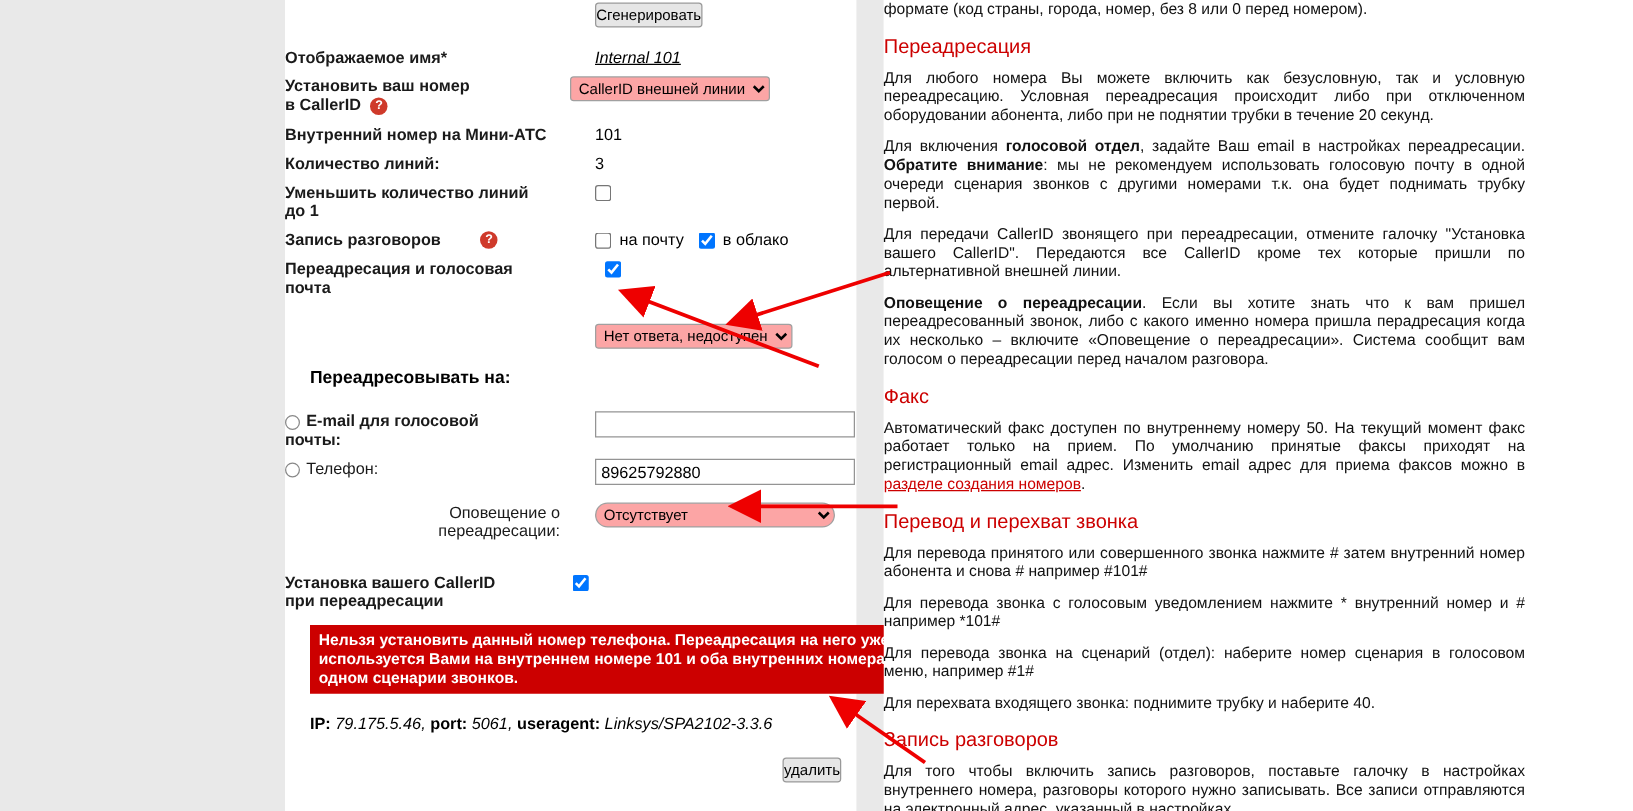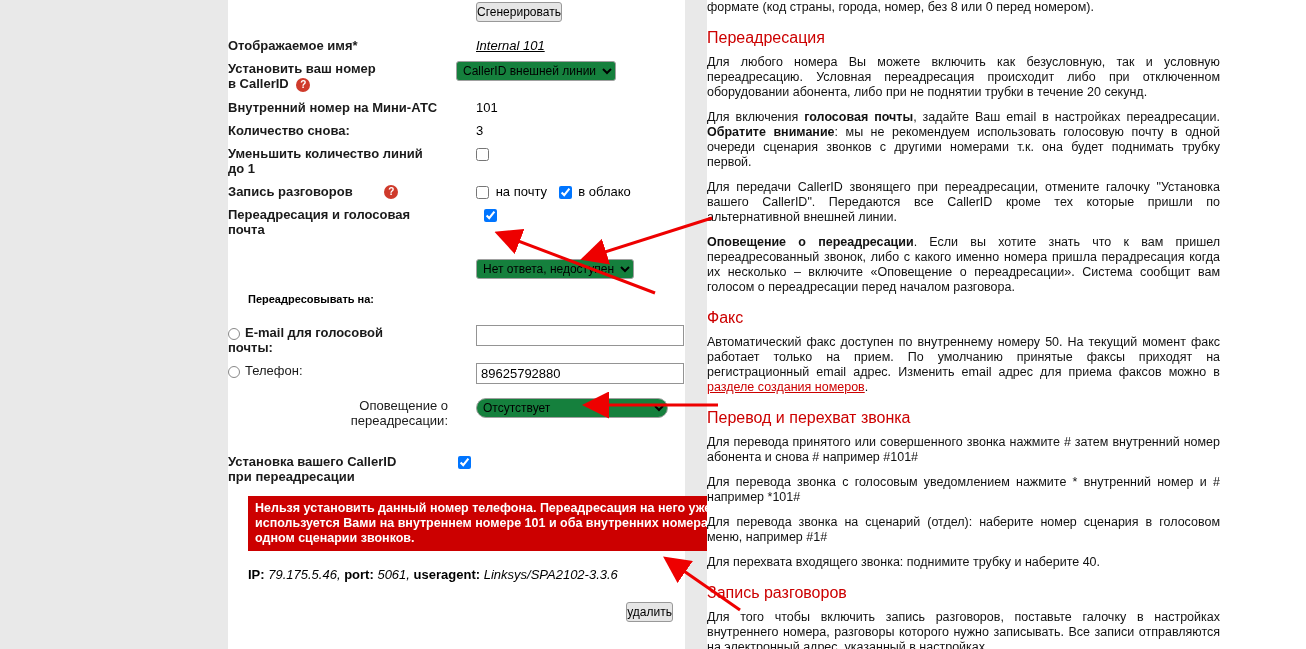--- a/index.html
+++ b/index.html
@@ -50,21 +50,21 @@
   td.val { padding-left:8px; }
   .req-star { font-weight:bold; }
   .italic-val { font-style:italic; text-decoration:underline; padding-left:20px; }
   .plain-val { padding-left:20px; }
 
   select.sel {
     font-family:"Liberation Sans", sans-serif;
     font-size:12px;
     border:1px solid #a0a0a0;
     border-radius:3px;
-    background:#15803d;
+    background:#fca5a5;
     padding:1px 2px;
     color:#000;
   }
   input[type=text] {
     font-family:"Liberation Sans", sans-serif;
     font-size:13px;
     border:1px solid #949494;
     padding:2px 4px;
     background:#fff;
   }
@@ -72,21 +72,21 @@
     width:13px; height:13px; margin:0; vertical-align:middle;
   }
   .help-icon {
     display:inline-block; width:14px; height:14px; border-radius:50%;
     background:#cf3a2b; color:#fff; font-size:10px; font-weight:bold;
     text-align:center; line-height:14px; vertical-align:middle;
     margin-left:4px;
   }
   .cb-label { font-size:13px; margin-left:3px; margin-right:8px; }
 
-  .fwd-head { font-weight:bold; padding-left:20px; padding-top:14px; font-size:11px; }
+  .fwd-head { font-weight:bold; padding-left:20px; padding-top:14px; font-size:14px; }
 
   .radio {
     display:inline-block; width:12px; height:12px; border:1px solid #888;
     border-radius:50%; background:#fff; vertical-align:middle; margin-right:5px;
   }
 
   .err-box {
     margin:8px 0 0 20px;
     width:491px;
     background:#cc0000;
@@ -162,21 +162,21 @@
         </select>
       </td>
     </tr>
 
     <tr>
       <td class="lbl">Внутренний номер на Мини-АТС</td>
       <td class="val"><span class="plain-val">101</span></td>
     </tr>
 
     <tr>
-      <td class="lbl">Количество снова:</td>
+      <td class="lbl">Количество линий:</td>
       <td class="val"><span class="plain-val">3</span></td>
     </tr>
 
     <tr>
       <td class="lbl">
         <span>Уменьшить количество линий</span><br>
         <span>до 1</span>
       </td>
       <td class="val">
         <span class="plain-val"><input type="checkbox" style=""></span>
@@ -274,21 +274,21 @@
   <div class="del-wrap">
     <button class="btn">удалить</button>
   </div>
 </div>
 
 <div class="help-col">
   <p class="first">формате (код страны, города, номер, без 8 или 0 перед номером).</p>
 
   <h3>Переадресация</h3>
   <p>Для любого номера Вы можете включить как безусловную, так и условную переадресацию. Условная переадресация происходит либо при отключенном оборудовании абонента, либо при не поднятии трубки в течение 20 секунд.</p>
-  <p>Для включения <b>голосовая почты</b>, задайте Ваш email в настройках переадресации. <b>Обратите внимание</b>: мы не рекомендуем использовать голосовую почту в одной очереди сценария звонков с другими номерами т.к. она будет поднимать трубку первой.</p>
+  <p>Для включения <b>голосовой отдел</b>, задайте Ваш email в настройках переадресации. <b>Обратите внимание</b>: мы не рекомендуем использовать голосовую почту в одной очереди сценария звонков с другими номерами т.к. она будет поднимать трубку первой.</p>
   <p>Для передачи CallerID звонящего при переадресации, отмените галочку "Установка вашего CallerID". Передаются все CallerID кроме тех которые пришли по альтернативной внешней линии.</p>
   <p><b>Оповещение о переадресации</b>. Если вы хотите знать что к вам пришел переадресованный звонок, либо с какого именно номера пришла перадресация когда их несколько – включите «Оповещение о переадресации». Система сообщит вам голосом о переадресации перед началом разговора.</p>
 
   <h3>Факс</h3>
   <p>Автоматический факс доступен по внутреннему номеру 50. На текущий момент факс работает только на прием. По умолчанию принятые факсы приходят на регистрационный email адрес. Изменить email адрес для приема факсов можно в <a href="#">разделе создания номеров</a>.</p>
 
   <h3>Перевод и перехват звонка</h3>
   <p>Для перевода принятого или совершенного звонка нажмите # затем внутренний номер абонента и снова # например #101#</p>
   <p>Для перевода звонка с голосовым уведомлением нажмите * внутренний номер и # например *101#</p>
   <p>Для перевода звонка на сценарий (отдел): наберите номер сценария в голосовом меню, например #1#</p>

